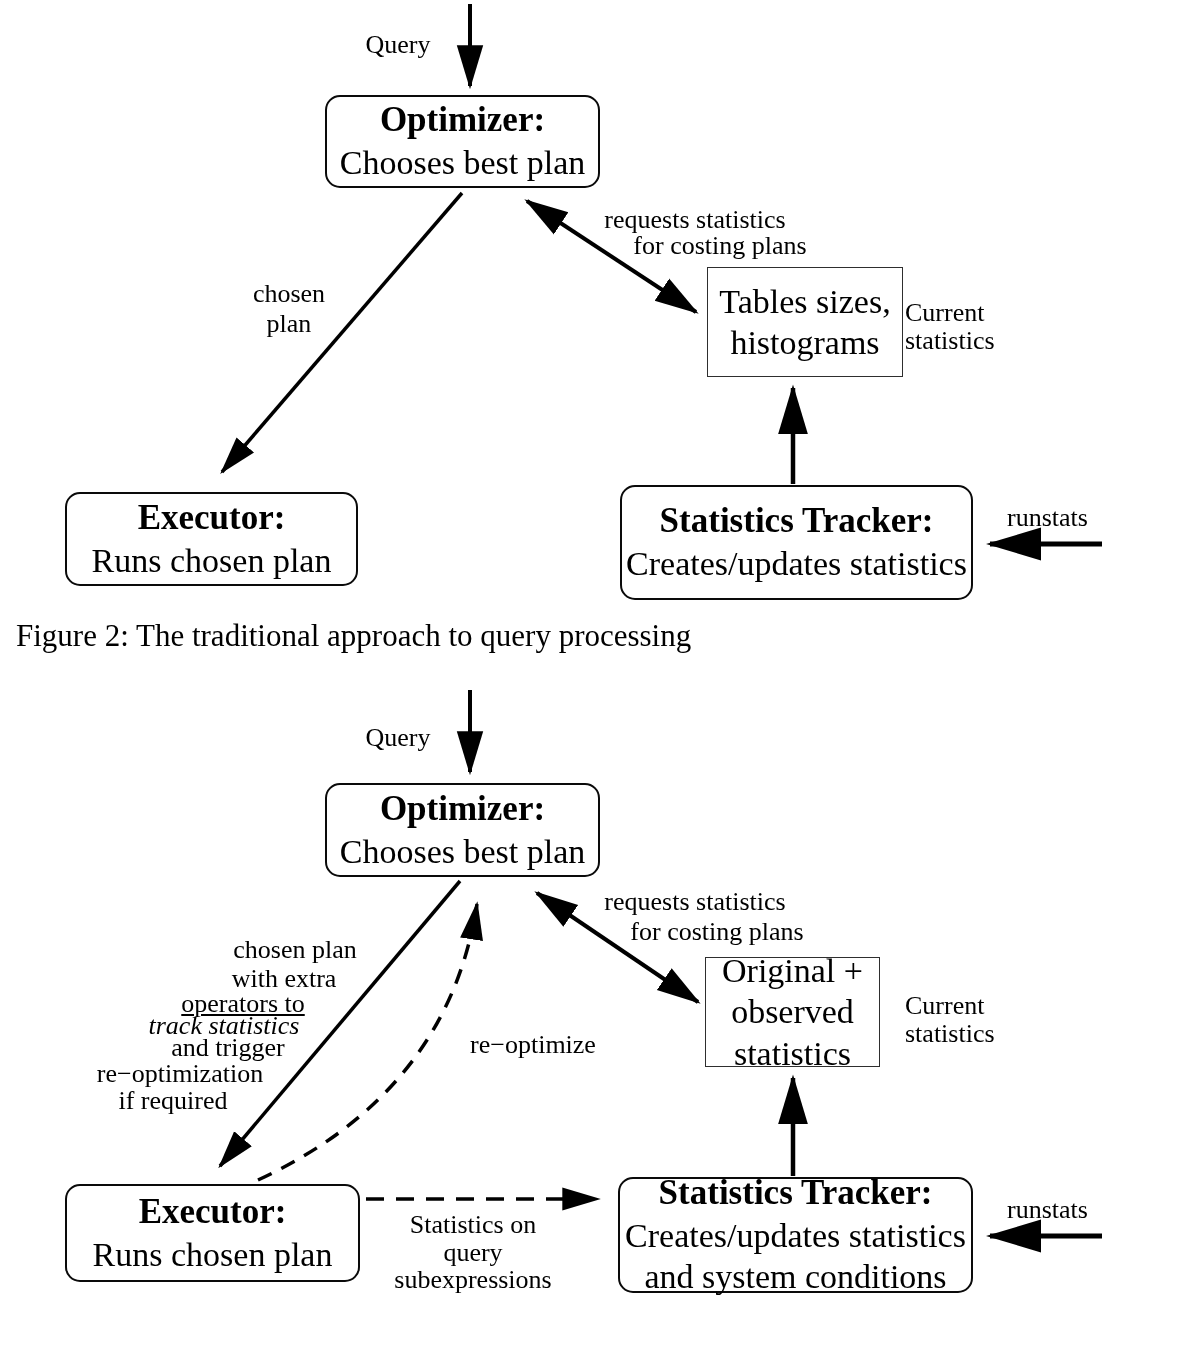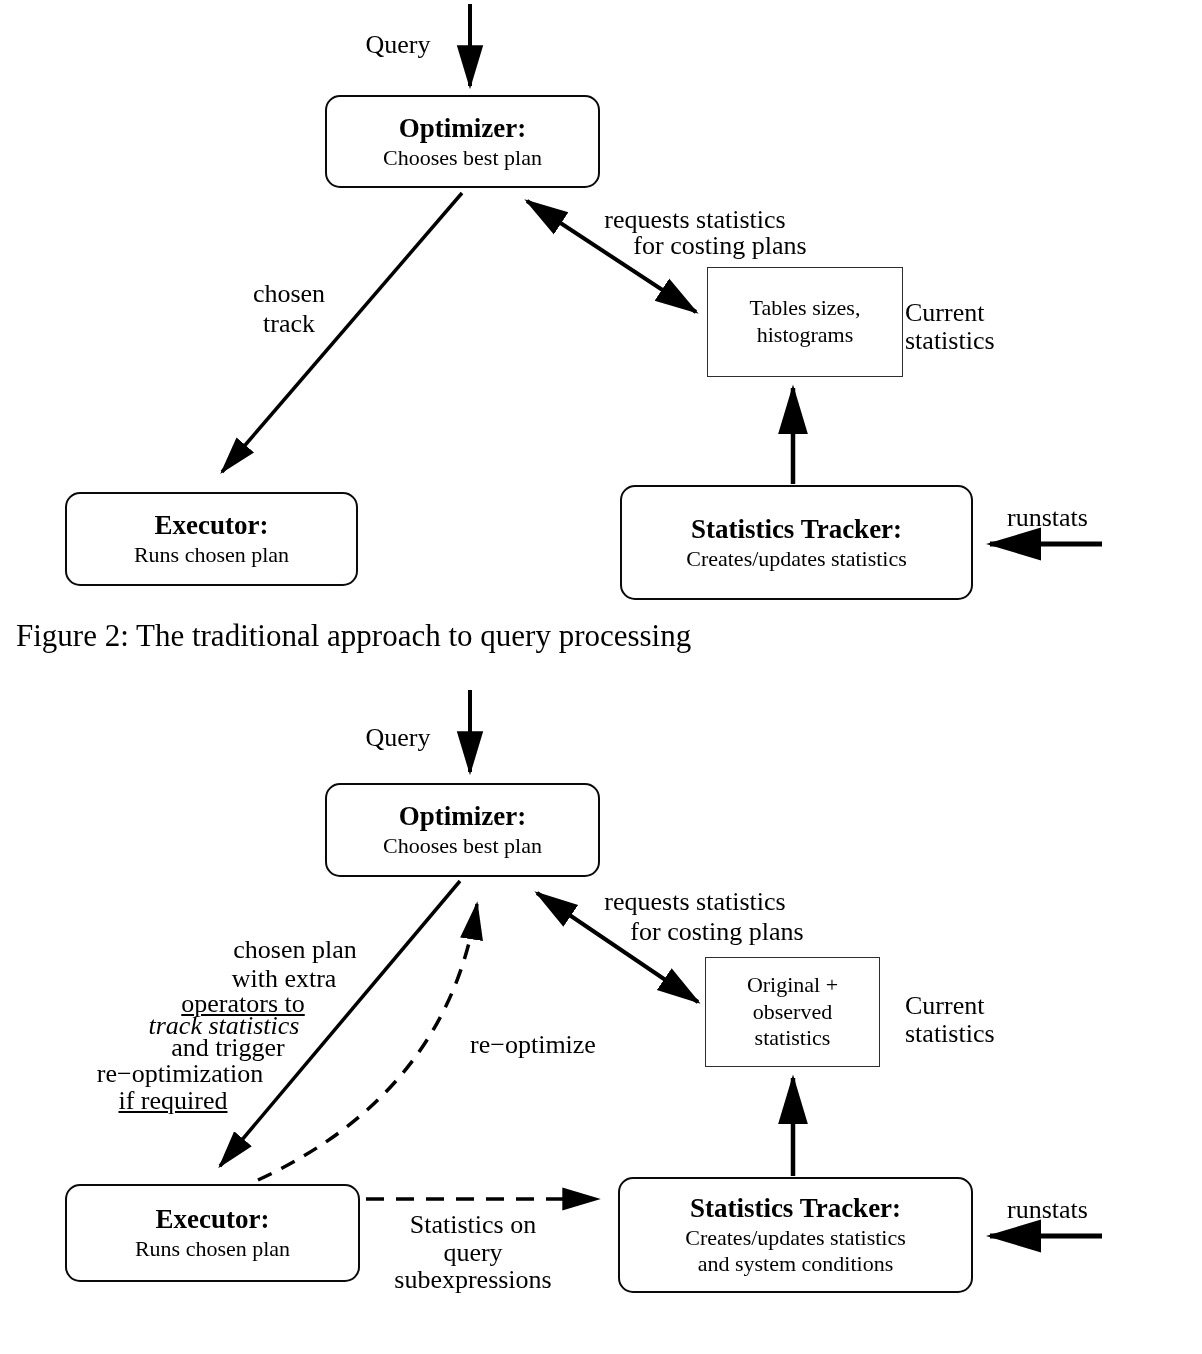--- a/index.html
+++ b/index.html
@@ -24,22 +24,22 @@
     display: flex;
     flex-direction: column;
     align-items: center;
     justify-content: center;
     z-index: 2;
     box-sizing: border-box;
     text-align: center;
   }
   .rbox { border: 2px solid #0a0a0a; border-radius: 15px; }
   .sbox { border: 1.5px solid #2e2e2e; }
-  .box .t { font-weight: bold; font-size: 27px; line-height: 1.22; white-space: nowrap; }
-  .box .s { font-size: 22px; line-height: 1.22; white-space: nowrap; }
+  .box .t { font-weight: bold; font-size: 35px; line-height: 1.22; white-space: nowrap; }
+  .box .s { font-size: 34px; line-height: 1.22; white-space: nowrap; }
   .lbl {
     position: absolute;
     z-index: 3;
     font-size: 26px;
     line-height: 1.06;
     text-align: center;
     white-space: nowrap;
   }
   .lbl-left { text-align: left; white-space: normal; }
   .caption {
@@ -83,21 +83,21 @@
 
   <div class="box rbox" style="left:325px; top:95px; width:275px; height:93px;">
     <div class="t">Optimizer:</div>
     <div class="s">Chooses best plan</div>
   </div>
 
   <div class="lbl" style="left:560px; top:206px; width:270px;">requests statistics</div>
   <div class="lbl" style="left:585px; top:232px; width:270px;">for costing plans</div>
 
   <div class="lbl" style="left:229px; top:280px; width:120px;">chosen</div>
-  <div class="lbl" style="left:229px; top:310px; width:120px;">track</div>
+  <div class="lbl" style="left:229px; top:310px; width:120px;">plan</div>
 
   <div class="box sbox" style="left:707px; top:267px; width:196px; height:110px;">
     <div class="s">Tables sizes,</div>
     <div class="s">histograms</div>
   </div>
 
   <div class="lbl lbl-left" style="left:905px; top:299px; width:150px;">
     <div>Current</div>
     <div>statistics</div>
   </div>
@@ -125,21 +125,21 @@
 
   <div class="lbl" style="left:560px; top:888px; width:270px;">requests statistics</div>
   <div class="lbl" style="left:582px; top:918px; width:270px;">for costing plans</div>
 
   <div class="lbl" style="left:165px; top:936px; width:260px;">chosen plan</div>
   <div class="lbl" style="left:154px; top:965px; width:260px;">with extra</div>
   <div class="lbl" style="left:113px; top:990px; width:260px;text-decoration:underline;">operators to</div>
   <div class="lbl" style="left:94px; top:1012px; width:260px;font-style:italic;">track statistics</div>
   <div class="lbl" style="left:98px; top:1034px; width:260px;">and trigger</div>
   <div class="lbl" style="left:50px; top:1060px; width:260px;">re−optimization</div>
-  <div class="lbl" style="left:43px; top:1087px; width:260px;text-decoration:underline;">if required</div>
+  <div class="lbl" style="left:43px; top:1087px; width:260px;">if required</div>
 
   <div class="lbl" style="left:448px; top:1031px; width:170px;">re−optimize</div>
 
   <div class="box sbox" style="left:705px; top:957px; width:175px; height:110px;">
     <div class="s">Original +</div>
     <div class="s">observed</div>
     <div class="s">statistics</div>
   </div>
 
   <div class="lbl lbl-left" style="left:905px; top:992px; width:150px;">

